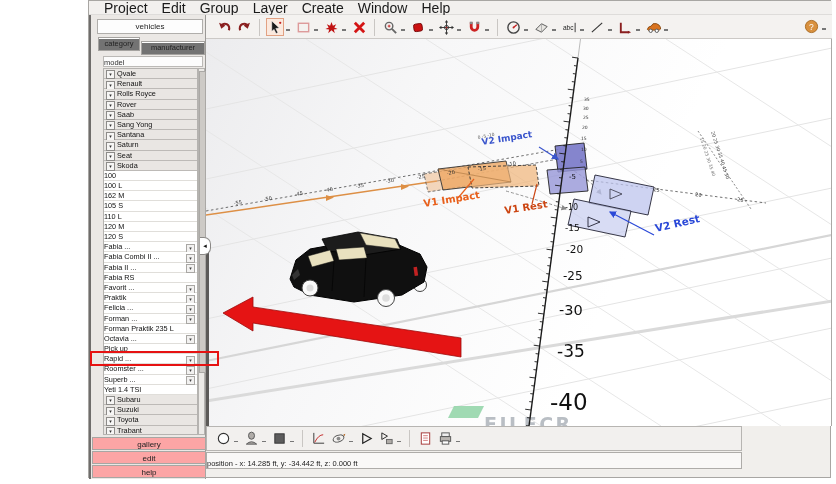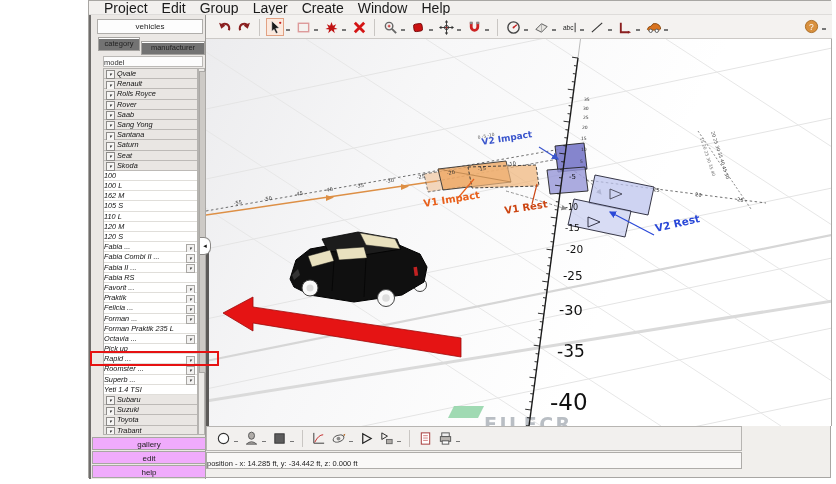--- a/index.html
+++ b/index.html
@@ -17,29 +17,29 @@
   .tb-dd{display:inline-block;width:4px;height:1.5px;background:#777;margin:6px 3px 0 1px;}
   .tb-sep{display:inline-block;width:1px;height:17px;background:#c9c6c3;margin:0 5px;}
   #toolbar-help{position:absolute;left:595px;top:2px;display:flex;align-items:center;}
   
   #sidebar{position:absolute;left:0;top:14px;width:117px;height:464px;background:#ebe8e5;border-left:2px solid #6f6d6b;border-right:1px solid #9b9996;box-sizing:border-box;}
   .panel-title{position:absolute;left:6px;top:4px;width:104px;height:13px;background:#fdfdfd;border:1px solid #b0aeab;font-size:8px;text-align:center;line-height:13px;color:#222;}
   .tab{position:absolute;height:12px;background:#737373;border:1px solid #a5a3a0;font-size:7.5px;text-align:center;color:#222;box-shadow:inset 0 1px 0 #fff;}
   .tab-cat{left:7px;top:22px;width:40px;line-height:12px;}
   .tab-man{left:50px;top:26px;width:62px;line-height:12px;}
   .col-header{position:absolute;left:12px;top:41px;width:100px;height:11px;background:#fcfcfc;border:1px solid #bbb9b6;font-size:7.5px;line-height:11px;color:#333;box-sizing:border-box;}
-  #veh-list{position:absolute;left:12px;top:53px;width:95px;height:367px;overflow:hidden;background:#6d28d9;border:1px solid #b5b3b0;box-sizing:border-box;font-style:italic;}
+  #veh-list{position:absolute;left:12px;top:53px;width:95px;height:367px;overflow:hidden;background:#6d28d9;border:1px solid #b5b3b0;box-sizing:border-box;}
   .row{position:relative;height:10.19px;font-size:7.3px;line-height:10.2px;color:#111;white-space:nowrap;box-sizing:border-box;}
   .row.make{background:#e9e6e3;border-bottom:1px solid #bdbab7;padding-left:13px;}
   .row.model{background:#fff;border-bottom:1px solid #e0deda;}
   .xbtn{position:absolute;left:2px;top:1.4px;width:7px;height:7px;background:#f6f5f4;border:1px solid #8d8b89;font-size:5px;line-height:6px;text-align:center;color:#333;}
   .rarrow{position:absolute;right:2px;top:1.6px;width:7px;height:7px;background:#f2f1f0;border:1px solid #a9a7a4;font-size:5px;line-height:6px;text-align:center;color:#444;}
   #veh-scroll{position:absolute;left:107px;top:53px;width:7px;height:367px;background:#eceae7;border:1px solid #b5b3b0;box-sizing:border-box;}
   #veh-scroll .thumb{position:absolute;left:0;top:2px;width:5px;height:300px;background:#cdcac6;border:1px solid #aaa8a5;}
-  .side-btn{position:absolute;left:1px;width:114px;height:13px;background:#f0abfc;border:1px solid #a8a6a3;font-size:8px;text-align:center;line-height:13px;color:#222;box-sizing:border-box;}
+  .side-btn{position:absolute;left:1px;width:114px;height:13px;background:#fca5a5;border:1px solid #a8a6a3;font-size:8px;text-align:center;line-height:13px;color:#222;box-sizing:border-box;}
   #btn-gallery{top:422px;} #btn-edit{top:436px;} #btn-help{top:450px;}
   
   #viewport{position:absolute;left:117px;top:38px;width:626px;height:387px;background:linear-gradient(115deg,#ececee 0%,#f7f7f8 30%,#ffffff 65%);border-right:1px solid #aaa8a5;box-sizing:border-box;overflow:hidden;}
   #scene{position:absolute;left:0;top:0;}
   #collapse-handle{position:absolute;left:111px;top:236px;width:10px;height:16px;background:#fff;border:1px solid #8a8886;border-left:none;border-radius:0 7px 7px 0;font-size:7px;line-height:15px;color:#111;text-align:center;z-index:30;}
   #edge-strip{position:absolute;left:117px;top:248px;width:2.5px;height:177px;background:#5c5a58;z-index:29;}
   #felicia-box{position:absolute;left:1px;top:350px;width:129px;height:15px;border:2.5px solid #e61212;box-sizing:border-box;z-index:50;}
   
   #bottombar{position:absolute;left:117px;top:425px;width:536px;height:25px;background:#f2f0ee;border:1px solid #b7b5b2;box-sizing:border-box;}
   #bottom-icons{position:absolute;left:6px;top:2px;display:flex;align-items:center;height:19px;}

